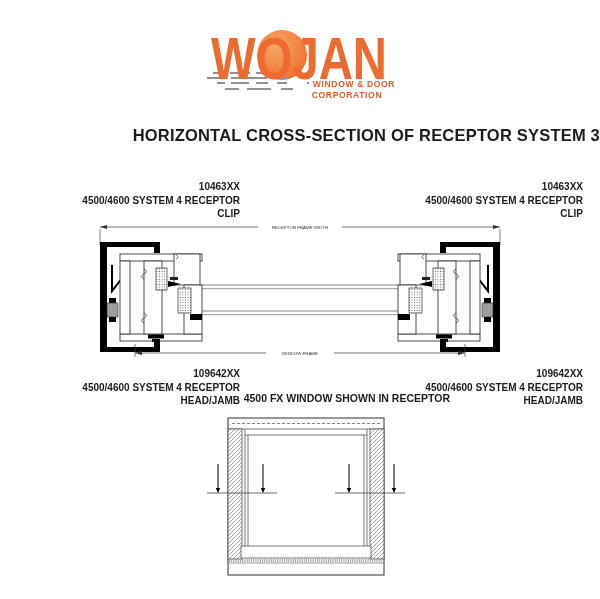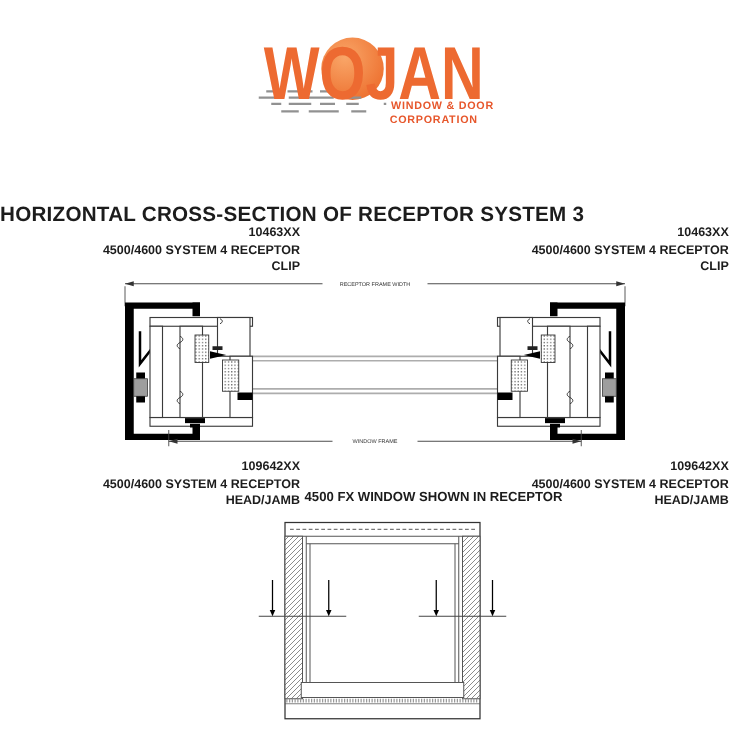--- a/index.html
+++ b/index.html
@@ -1,20 +1,20 @@
 <!DOCTYPE html>
 <html><head>
 <meta charset="utf-8">
 <style>
   html,body{margin:0;padding:0;background:#fff;}
   #page{position:relative;width:600px;height:599px;background:#fff;overflow:hidden;
         font-family:"Liberation Sans",sans-serif;}
   .abs{position:absolute;}
-  #title{left:0;top:126;width:600px;text-align:left;font-size:16.5px;font-weight:bold;
-         color:#1c1c1c;letter-spacing:.2px;top:126px;margin-top:37px;}
+  #title{left:0;top:126;width:600px;text-align:right;font-size:16.5px;font-weight:bold;
+         color:#1c1c1c;letter-spacing:.2px;top:126px;}
   .lbl{width:220px;text-align:right;font-size:10px;font-weight:bold;color:#1c1c1c;line-height:13.5px;}
   .lbl span{display:block;}
   #caption{left:150px;top:392px;width:300px;text-align:right;font-size:10.5px;font-weight:bold;color:#1c1c1c;}
   svg text{font-family:"Liberation Sans",sans-serif;}
 </style>
 </head>
 <body>
 
 <div id="page">
 

